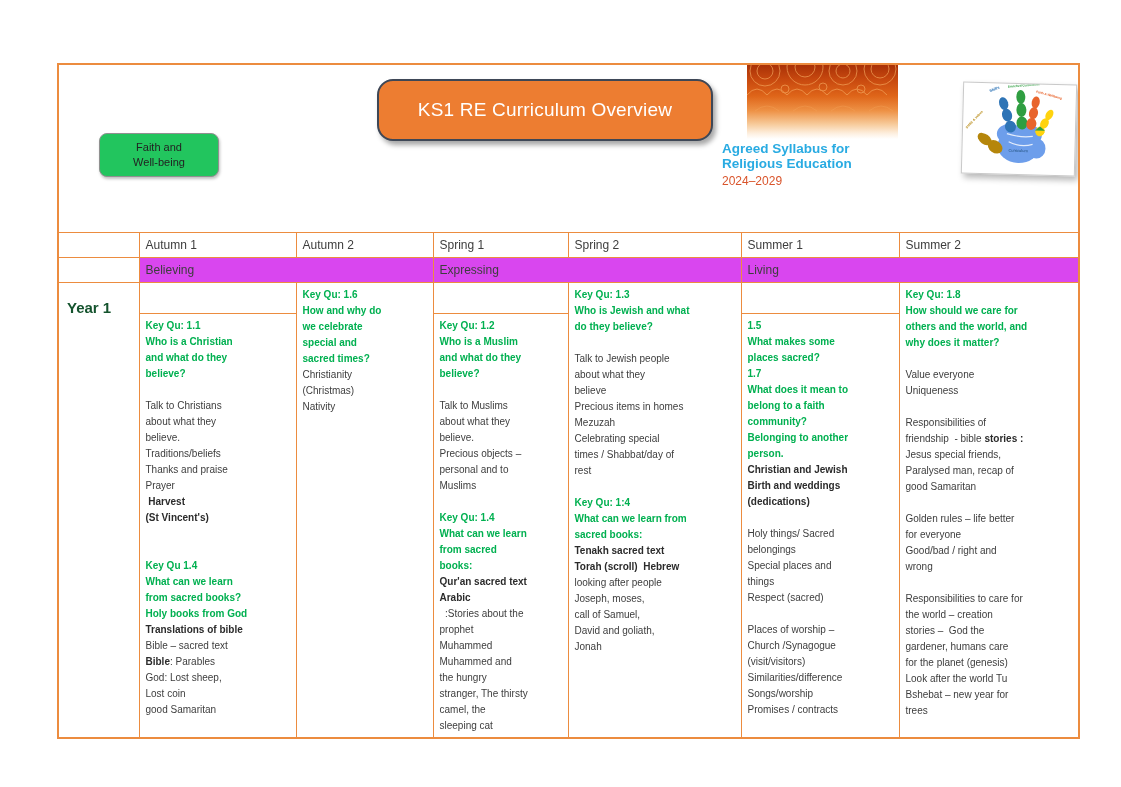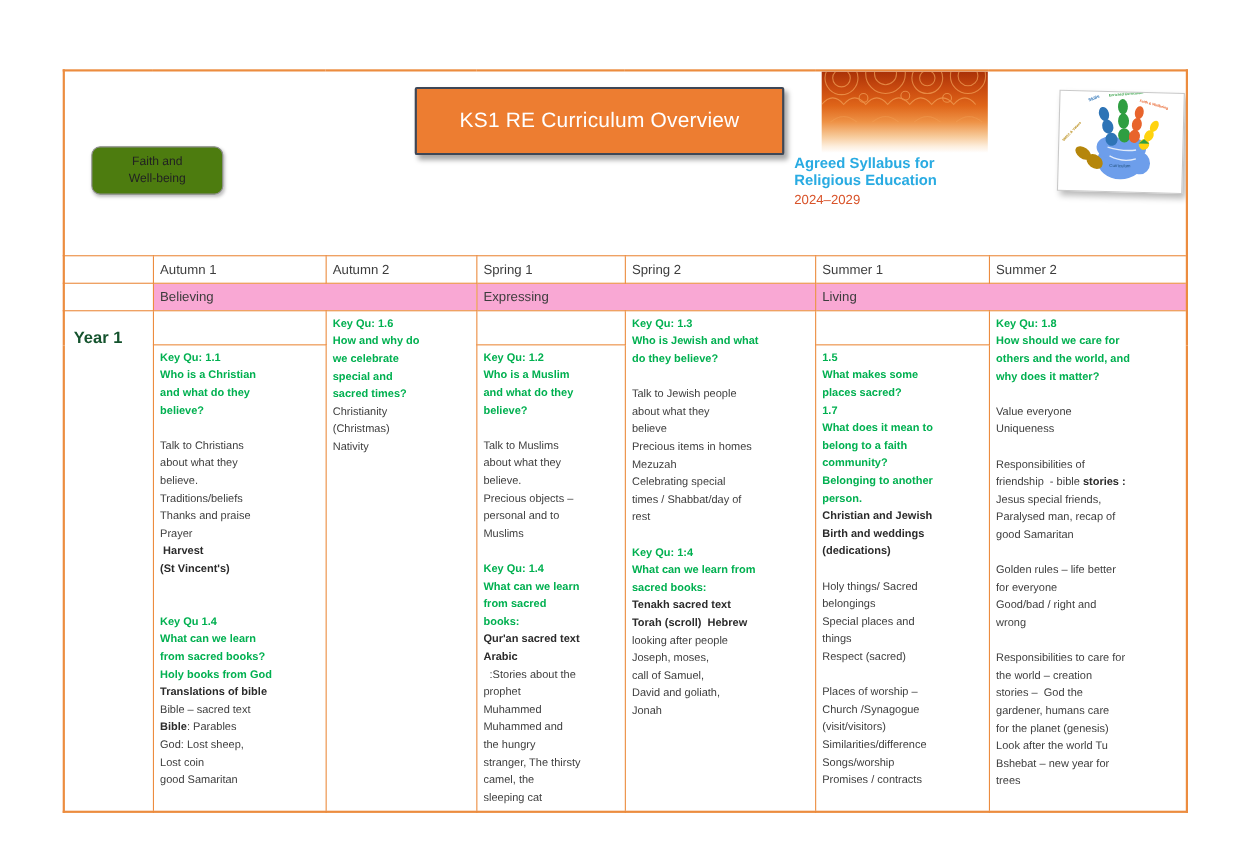--- a/index.html
+++ b/index.html
@@ -5,38 +5,38 @@
   html,body{margin:0;padding:0;background:#fff;}
   .page{position:relative;width:1121px;height:787px;background:#fff;overflow:hidden;
         font-family:"Liberation Sans","DejaVu Sans",sans-serif;}
   table.grid{position:absolute;left:57px;top:63px;width:1021px;border-collapse:collapse;
              table-layout:fixed;border:2px solid #EC8C3F;}
   table.grid td{border:1px solid #EC8C3F;vertical-align:top;overflow:hidden;}
 
   td.header-area{height:167px;position:relative;padding:0;}
   tr.season-row td{height:20px;font-size:12px;color:#3d3d3d;padding:2px 6px;vertical-align:middle;}
   tr.band-row td{height:20px;font-size:12px;color:#3d3d3d;padding:2px 6px;vertical-align:middle;}
-  tr.band-row td.band{background:#f9a8d4;}
+  tr.band-row td.band{background:#d946ef;}
   tr.sub1{height:31px;}
   tr.sub2{height:424px;}
 
   td.year-label-cell{font-weight:bold;font-size:15px;color:#14532d;padding:16px 8px;}
   td.cell{padding:4px 5px 3px 6px;font-size:10px;line-height:16px;color:#3d3d3d;}
   .line{white-space:pre-wrap;min-height:16px;}
   .r-n{font-weight:normal;}
   .r-g{color:#00B050;font-weight:bold;}
   .r-b{color:#2b2b2b;font-weight:bold;margin-top:29px;}
 
   
-  .faith-box{position:absolute;left:24px;top:68px;width:118px;height:42px;background:#4d7c0f;
+  .faith-box{position:absolute;left:40px;top:68px;width:118px;height:42px;background:#22c55e;
              border:1.5px solid #909090;border-radius:8px;box-shadow:1px 2px 3px rgba(0,0,0,.25);
              display:flex;flex-direction:column;align-items:center;justify-content:center;
              font-size:11px;color:#222;line-height:15px;}
   .title-box{position:absolute;left:318px;top:14px;width:332px;height:58px;background:#ED7D31;
-             border:2px solid #3E4756;border-radius:2px;box-shadow:3px 4px 5px rgba(0,0,0,.35);
+             border:2px solid #3E4756;border-radius:16px;box-shadow:3px 4px 5px rgba(0,0,0,.35);
              display:flex;align-items:center;justify-content:center;
              font-size:19px;color:#fff;letter-spacing:.2px;}
   .mandala{position:absolute;left:688px;top:0;width:151px;height:74px;
            background:linear-gradient(180deg,#A93107 0%,#C8490F 20%,#DF6519 42%,#EE9246 62%,#F7CB9B 80%,#FDEEDD 92%,#ffffff 100%);}
   .syllabus-text{position:absolute;left:663px;top:76px;}
   .syllabus-text .l{font-size:13.5px;font-weight:bold;color:#29ABE2;line-height:15px;}
   .syllabus-text .y{font-size:12px;color:#D9542B;margin-top:3px;}
   .hand-card{position:absolute;left:903px;top:18px;width:112px;height:90px;background:#fff;
              border:1px solid #c9c9c9;box-shadow:3px 4px 6px rgba(0,0,0,.28);transform:rotate(1.5deg);}
 </style>

